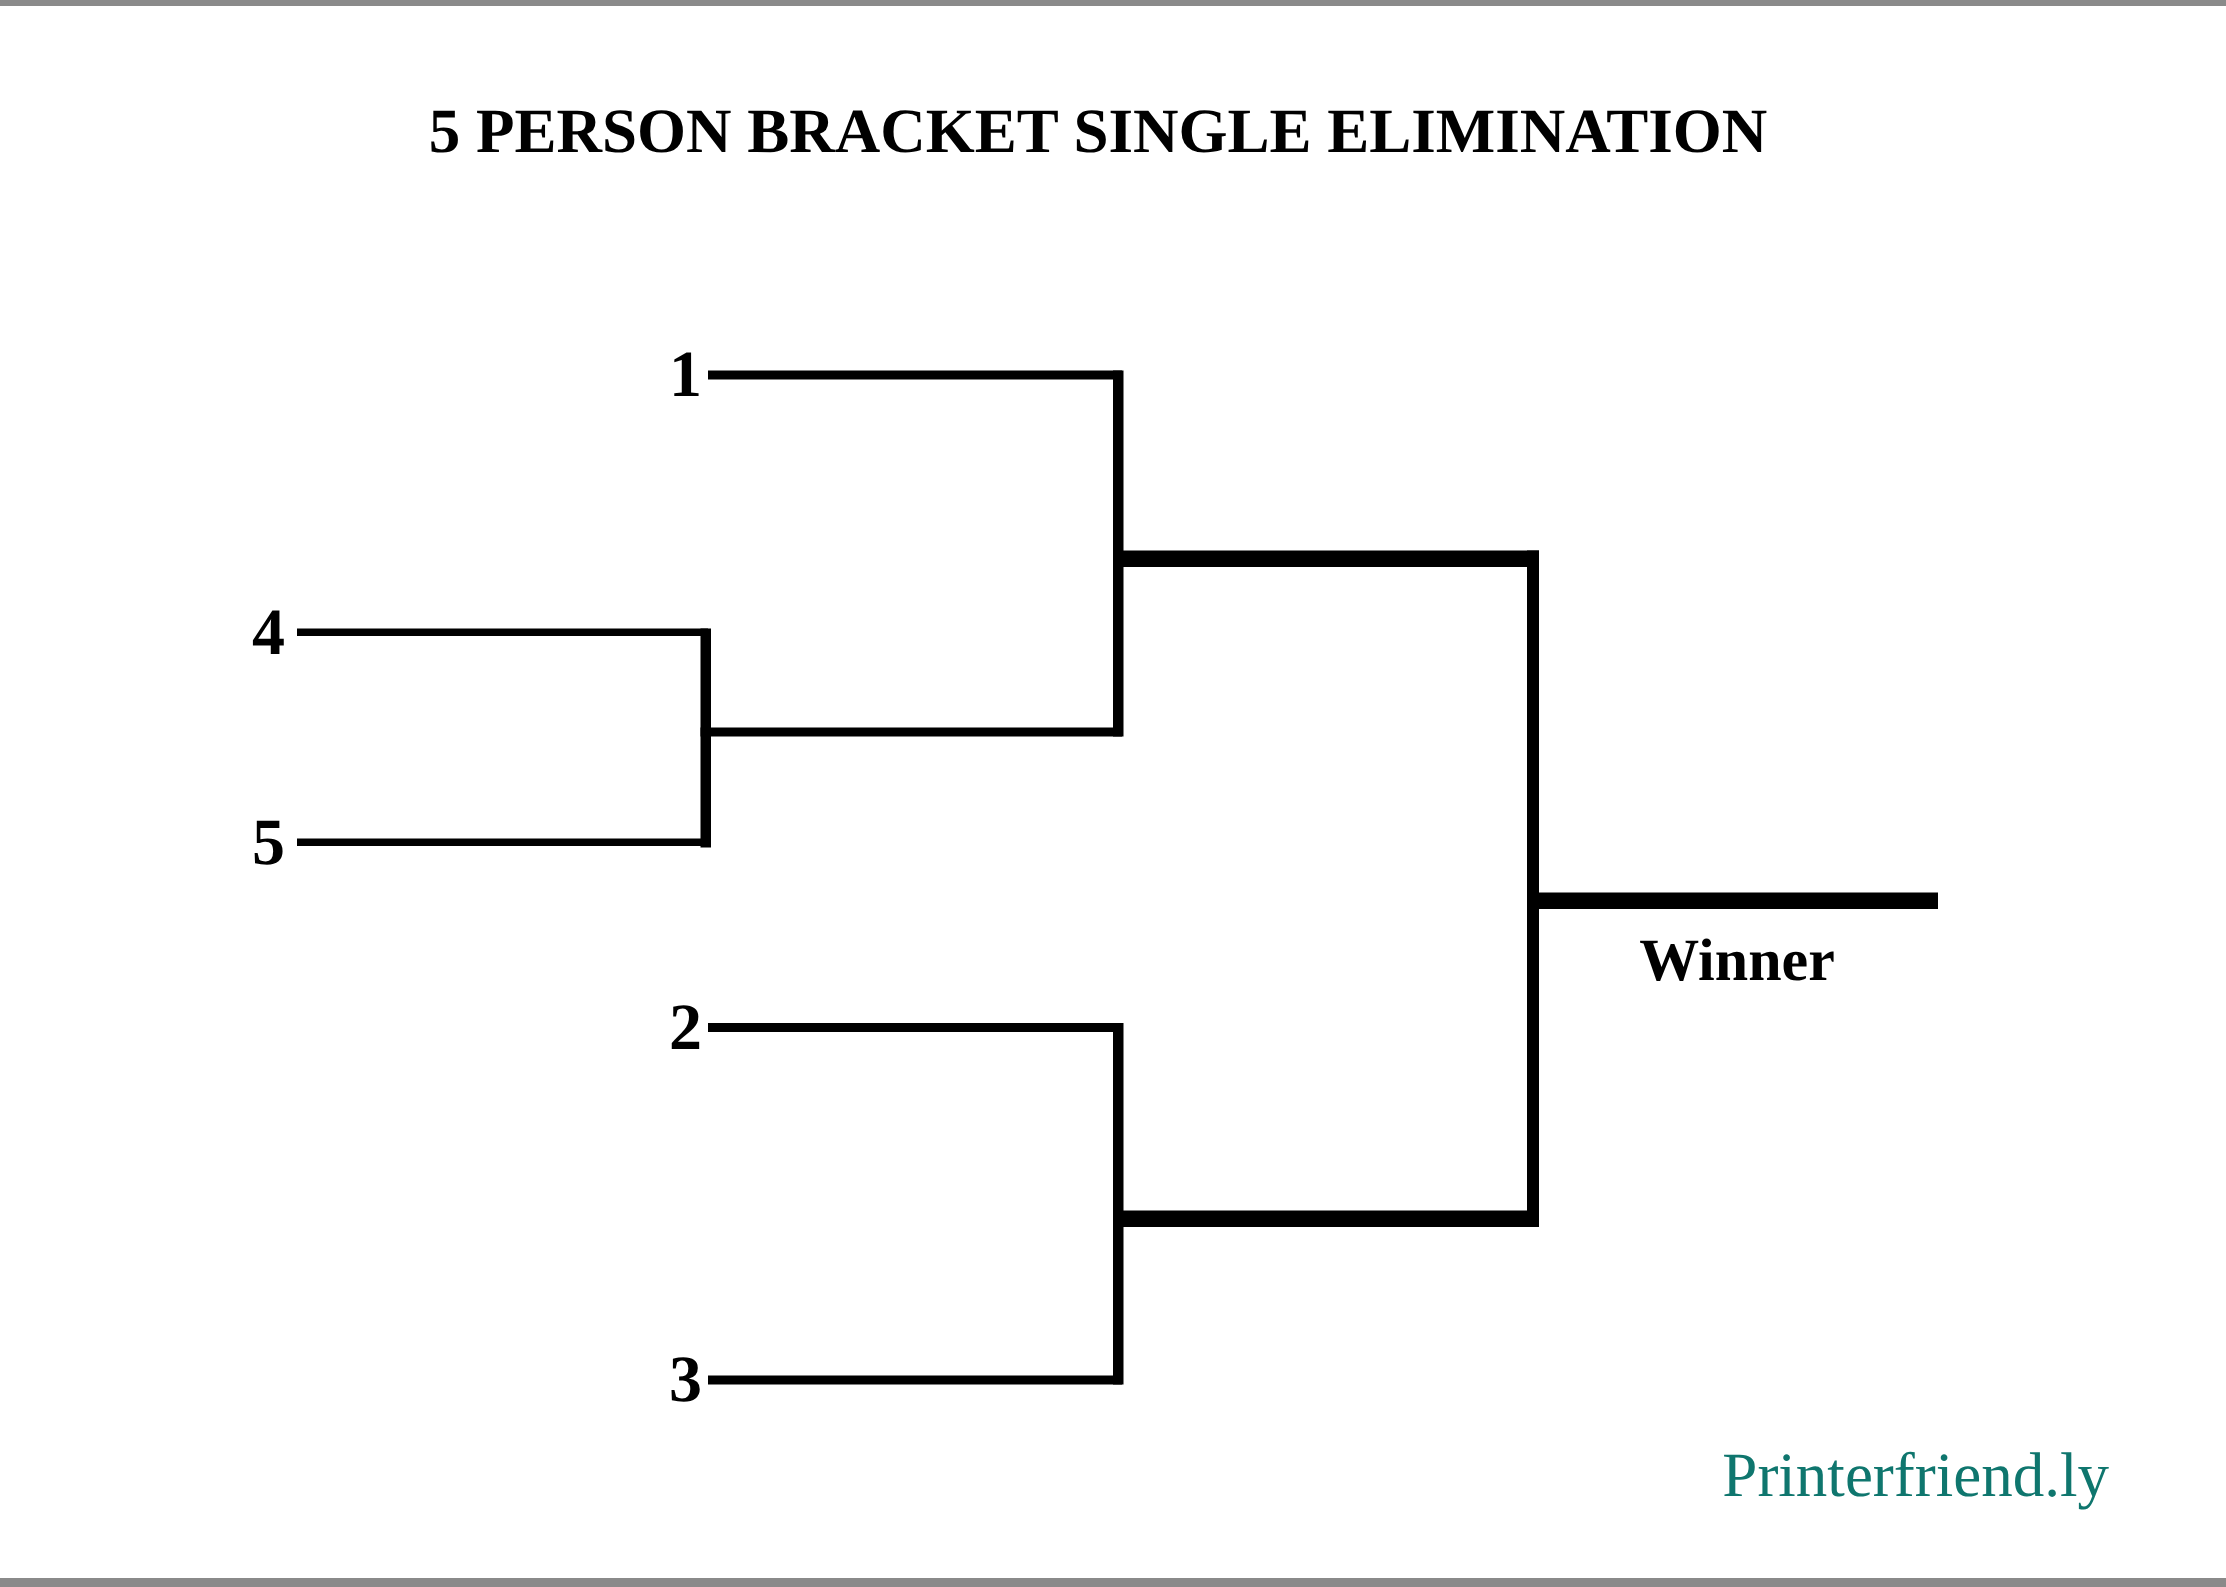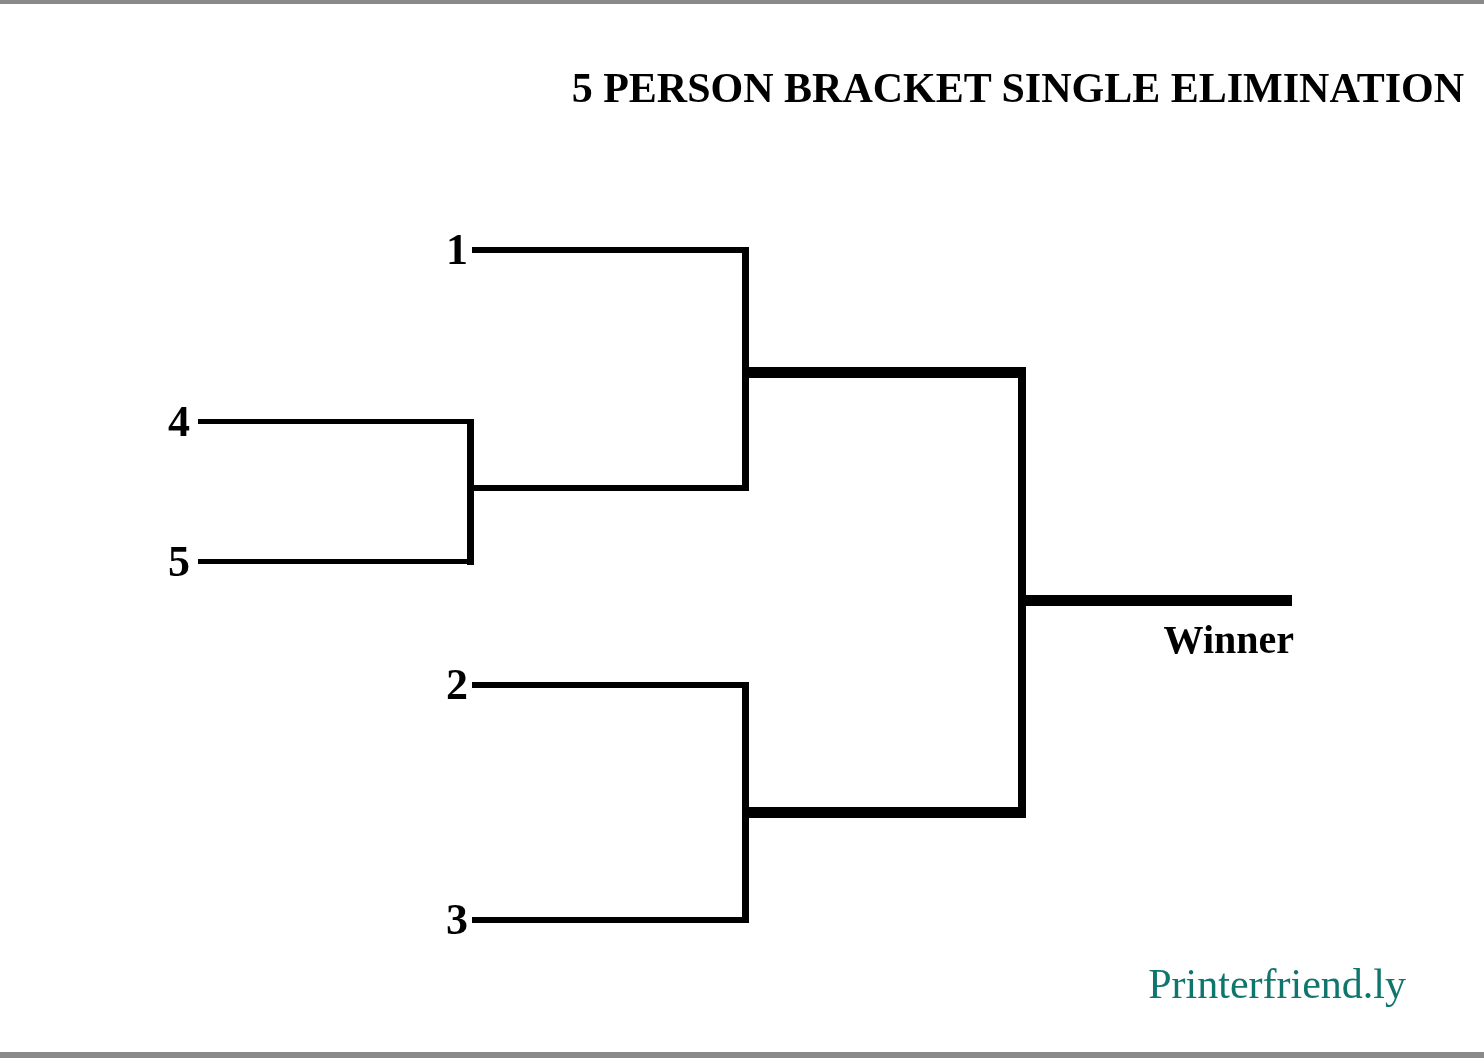--- a/index.html
+++ b/index.html
@@ -22,21 +22,21 @@
     background: var(--edge_bar, #8a8a8a);
   }
   .edge-bar.top { top: 0; height: 4px; }
   .edge-bar.bottom { top: 1052px; height: 6px; }
 
   .title {
     position: absolute;
     left: 0;
     top: 64px;
     width: 1464px;
-    text-align: right;
+    text-align: center;
     font-size: 42px;
     font-weight: bold;
     color: #000000;
     letter-spacing: 0px;
     white-space: nowrap;
   }
 
   .bline {
     position: absolute;
     background: var(--line, #000000);
@@ -49,21 +49,21 @@
     color: #000000;
     text-align: right;
     line-height: 44px;
   }
 
   .winner-label {
     position: absolute;
     left: 1022px;
     top: 616px;
     width: 272px;
-    text-align: right;
+    text-align: center;
     font-size: 40px;
     font-weight: bold;
     color: #000000;
   }
 
   .brand {
     position: absolute;
     right: 78px;
     top: 960px;
     font-size: 42px;

